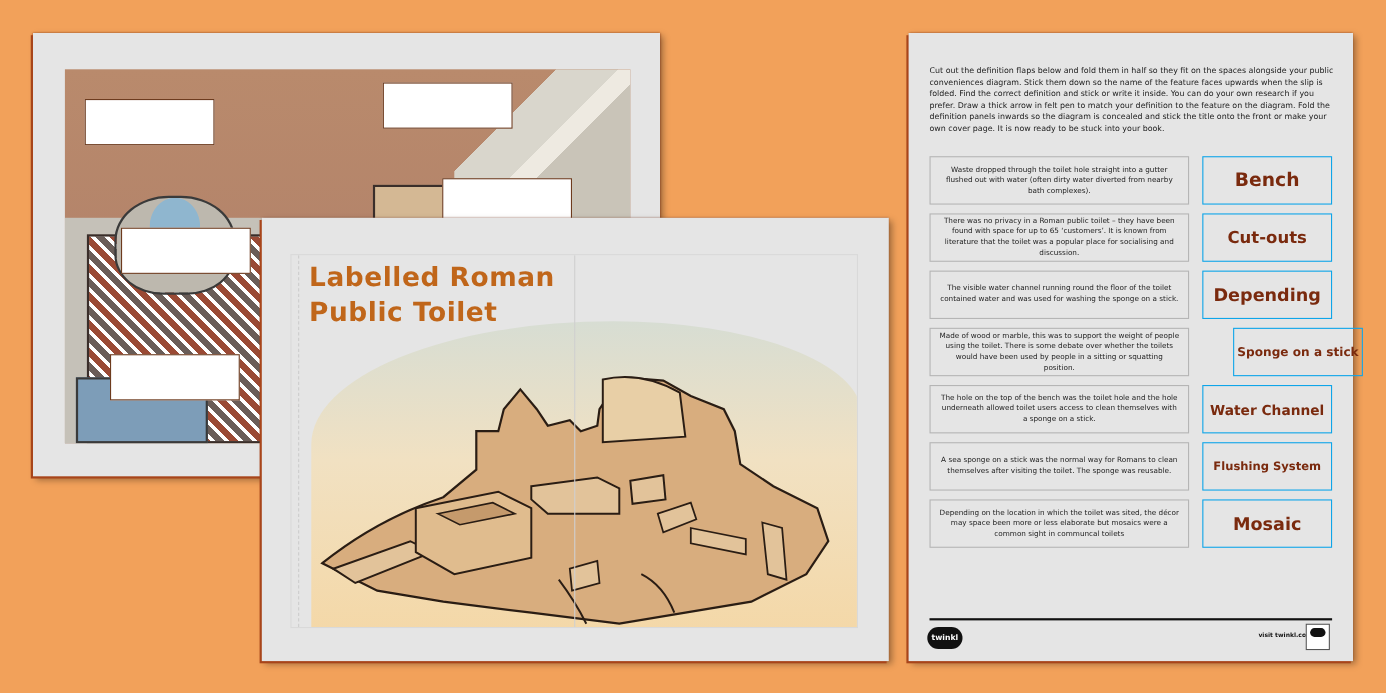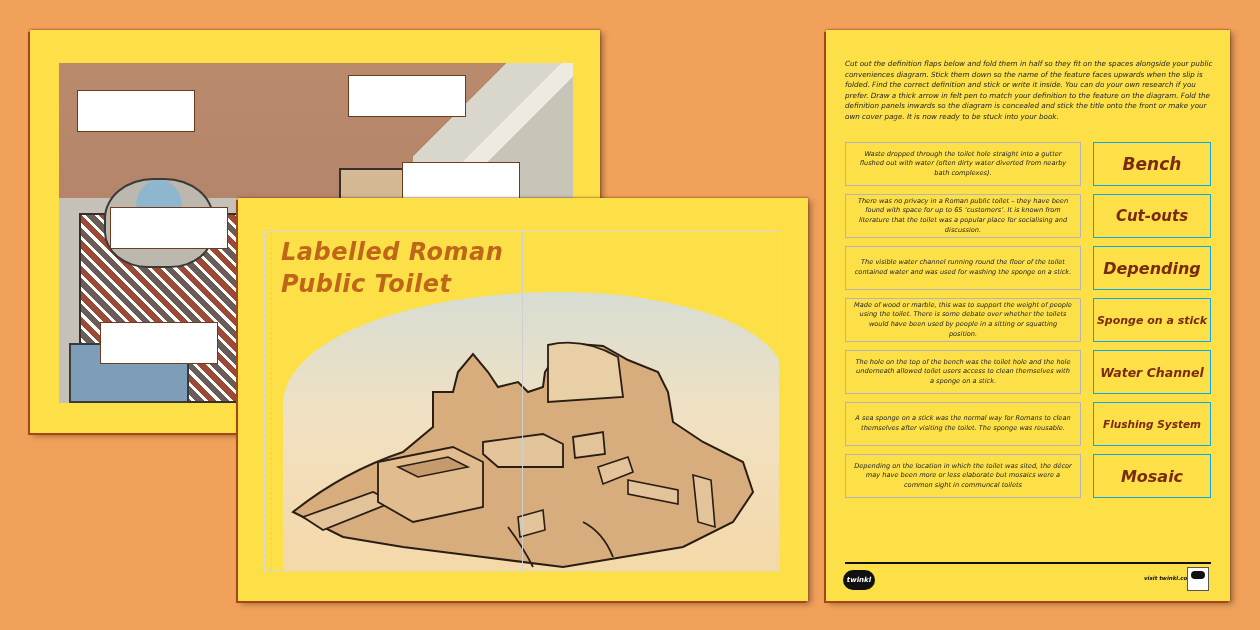--- a/index.html
+++ b/index.html
@@ -4,23 +4,22 @@
 <style>
   * { box-sizing: border-box; margin: 0; padding: 0; }
   html, body { width: 1260px; height: 630px; overflow: hidden; }
   body {
     background: #f2a15a;
     font-family: "DejaVu Sans", sans-serif;
     position: relative;
   }
   .page {
     position: absolute;
-    background: #fde047;
+    background: #e5e5e5;
     box-shadow: -2px 2px 0 #a8451a, 0 0 2px #7a2e10, 3px 3px 6px rgba(0,0,0,0.35);
-    font-style: italic;
   }
   
   #diagram-page { left: 30px; top: 30px; width: 570px; height: 403px; }
   .diagram-art {
     position: absolute; left: 29px; top: 33px; width: 514px; height: 340px;
     background: linear-gradient(180deg, #b98a6c 0%, #b3836a 55%, #9e7a66 100%);
     overflow: hidden;
   }
   .diagram-art .wall-right {
     position: absolute; right: 0; top: 0; width: 160px; height: 150px;
@@ -178,32 +177,32 @@
   <div class="def-row" style="top:164px;">
     <div class="def-box">There was no privacy in a Roman public toilet – they have been found with space for up to 65 ‘customers’. It is known from literature that the toilet was a popular place for socialising and discussion.</div>
     <div class="term-box" style="font-size:15px;">Cut-outs</div>
   </div>
   <div class="def-row" style="top:216px;">
     <div class="def-box">The visible water channel running round the floor of the toilet contained water and was used for washing the sponge on a stick.</div>
     <div class="term-box" style="font-size:16px;">Depending</div>
   </div>
   <div class="def-row" style="top:268px;padding-left:15px;">
     <div class="def-box">Made of wood or marble, this was to support the weight of people using the toilet. There is some debate over whether the toilets would have been used by people in a sitting or squatting position.</div>
-    <div class="term-box" style="font-size:11px;">Sponge on a stick</div>
+    <div class="term-box" style="font-size:11px;margin-left:28px;">Sponge on a stick</div>
   </div>
   <div class="def-row" style="top:320px;">
     <div class="def-box">The hole on the top of the bench was the toilet hole and the hole underneath allowed toilet users access to clean themselves with a sponge on a stick.</div>
     <div class="term-box" style="font-size:12.5px;">Water Channel</div>
   </div>
   <div class="def-row" style="top:372px;">
     <div class="def-box">A sea sponge on a stick was the normal way for Romans to clean themselves after visiting the toilet. The sponge was reusable.</div>
     <div class="term-box" style="font-size:10.5px;">Flushing System</div>
   </div>
   <div class="def-row" style="top:424px;">
-    <div class="def-box">Depending on the location in which the toilet was sited, the décor may have been more or less elaborate but mosaics were a common sight in communcal toilets</div>
+    <div class="def-box">Depending on the location in which the toilet was sited, the décor may space been more or less elaborate but mosaics were a common sight in communcal toilets</div>
     <div class="term-box" style="font-size:16px;">Mosaic</div>
   </div>
 
   <div class="footer-line" style="top:532px;"></div>
   <div class="twinkl-logo" style="top:540px;">twinkl</div>
   <div class="visit-link" style="top:545px;">visit twinkl.com</div>
   <div class="badge-icon" style="top:537px;"></div>
 </div>
 
 </body></html>

